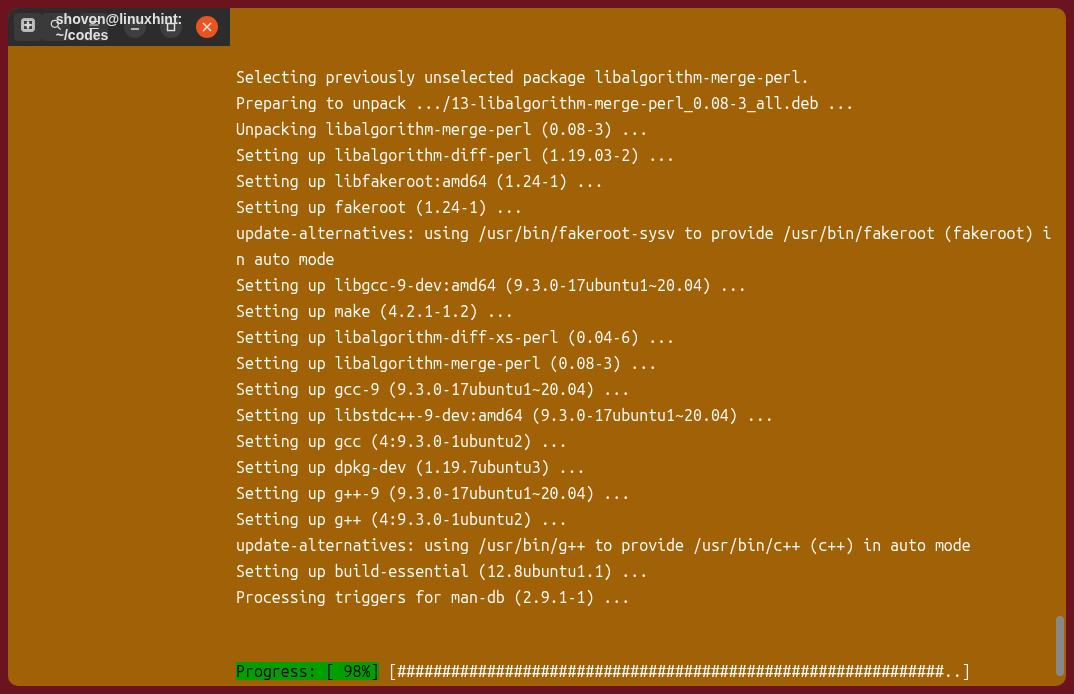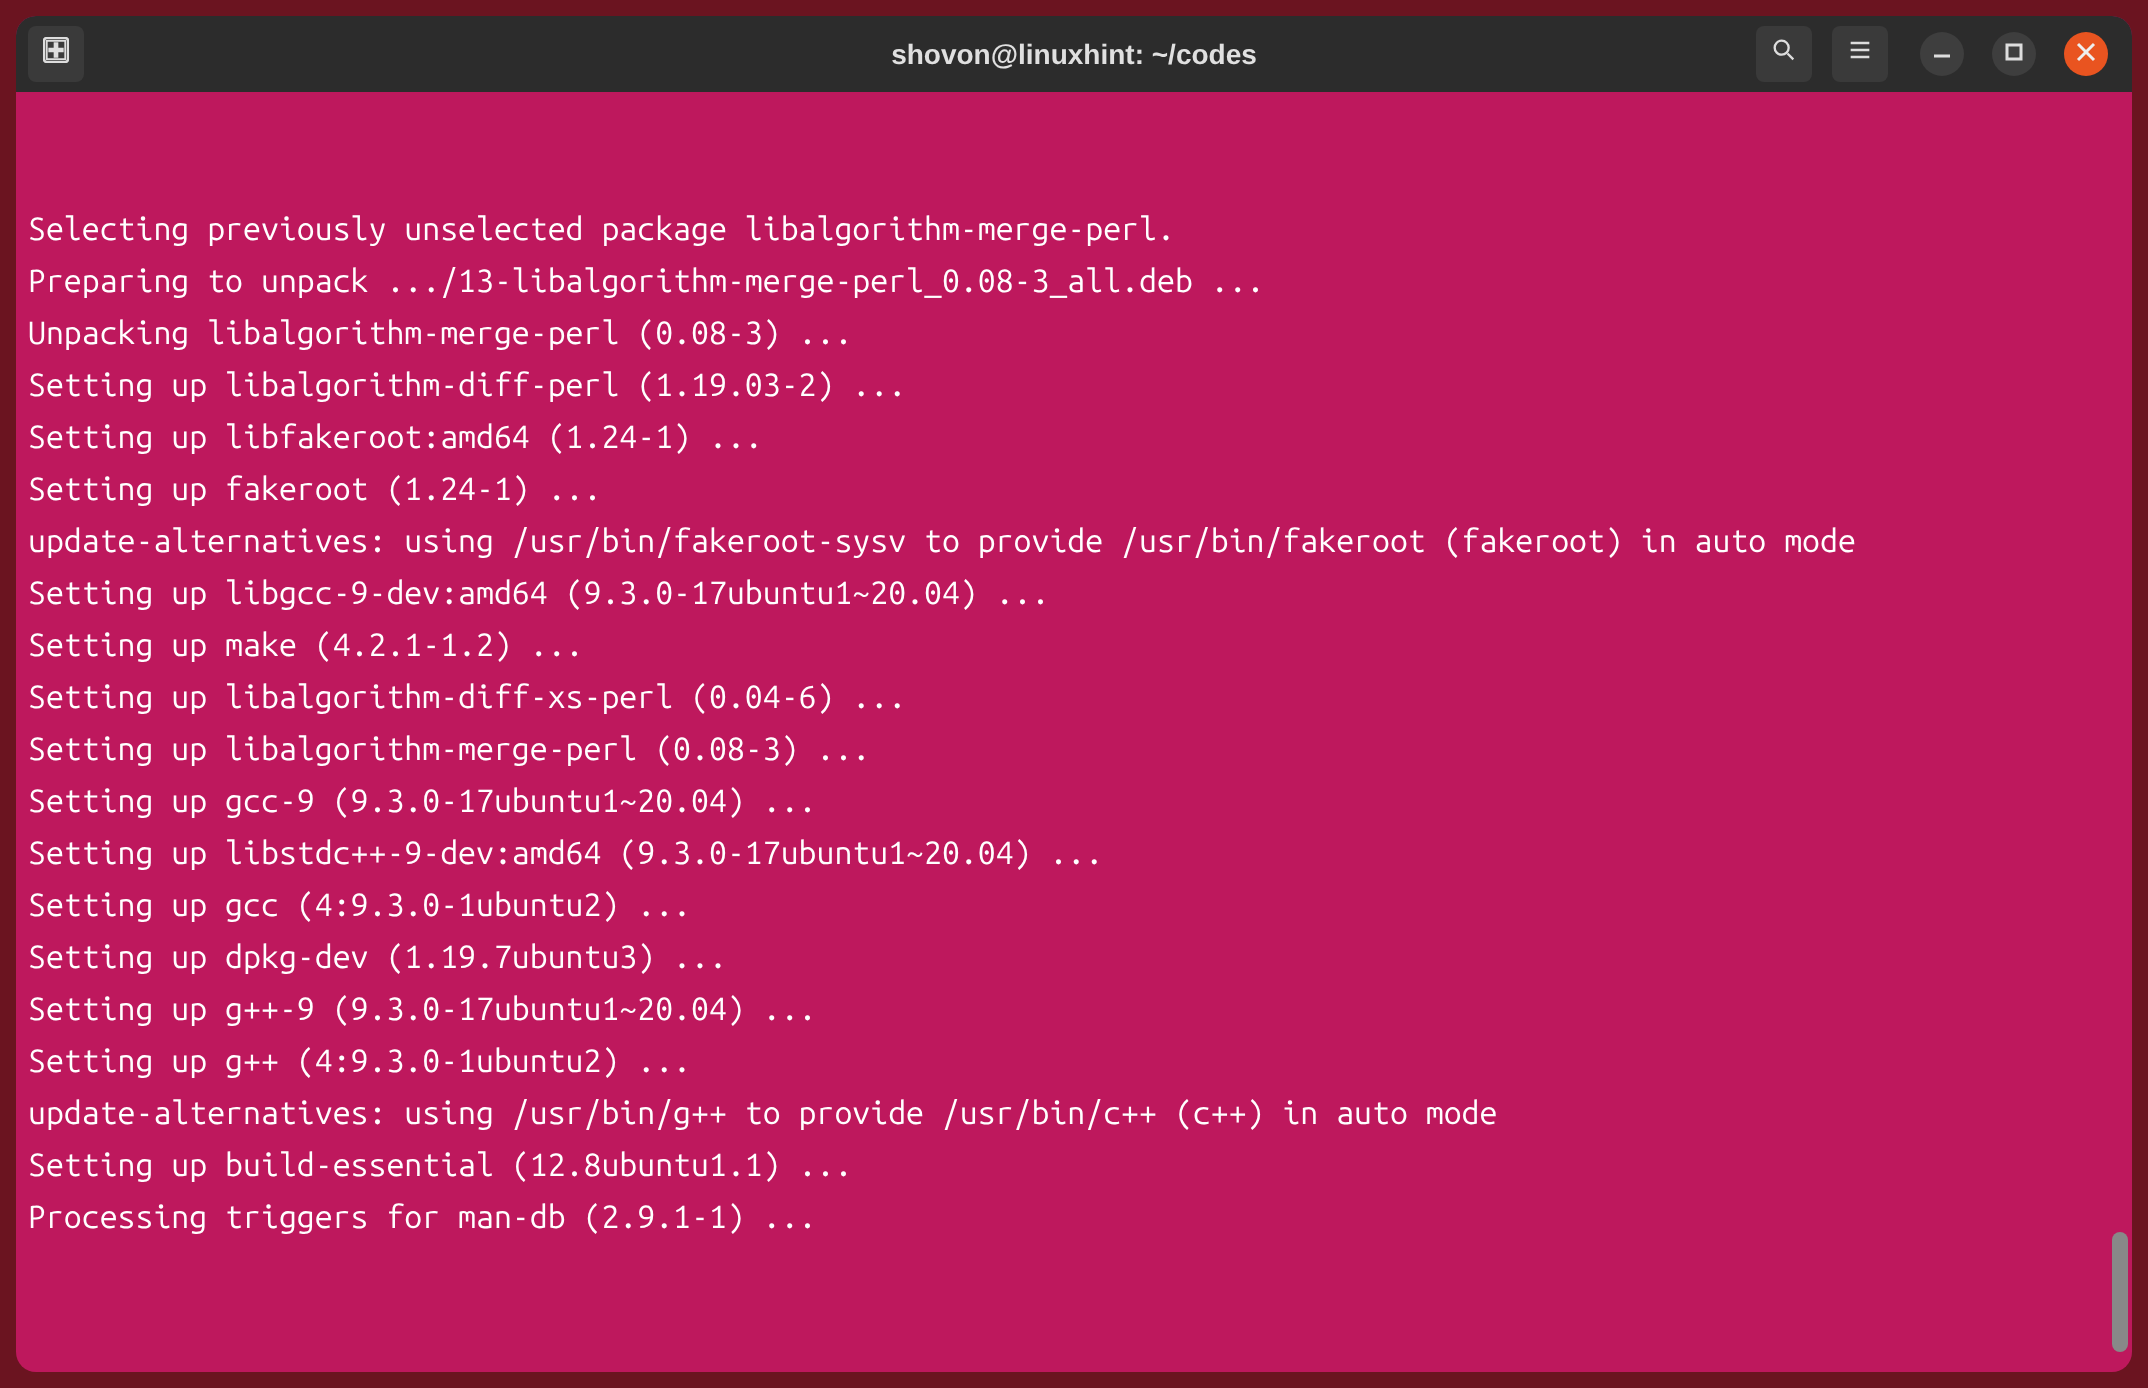--- a/index.html
+++ b/index.html
@@ -11,26 +11,25 @@
     body {
       background: #6b1420;
       font-family: sans-serif;
       width: 1074px;
       height: 694px;
       overflow: hidden;
       padding: 8px;
     }
     
     .terminal-window {
-      background: #be185d;
+      background: #a16207;
       border-radius: 10px;
       width: 100%;
       height: 100%;
       display: flex;
-      flex-direction: column;
       overflow: hidden;
     }
     
     .titlebar {
       background: #2c2c2c;
       height: 38px;
       display: flex;
       align-items: center;
       padding: 0 6px;
       position: relative;
@@ -230,18 +229,19 @@
               </svg>
           </span>
         </div>
       </div>
     </div>
   </div>
 
   <div class="terminal-body">
     <div id="terminal-lines"><div class="terminal-line">Selecting previously unselected package libalgorithm-merge-perl.</div><div class="terminal-line">Preparing to unpack .../13-libalgorithm-merge-perl_0.08-3_all.deb ...</div><div class="terminal-line">Unpacking libalgorithm-merge-perl (0.08-3) ...</div><div class="terminal-line">Setting up libalgorithm-diff-perl (1.19.03-2) ...</div><div class="terminal-line">Setting up libfakeroot:amd64 (1.24-1) ...</div><div class="terminal-line">Setting up fakeroot (1.24-1) ...</div><div class="terminal-line">update-alternatives: using /usr/bin/fakeroot-sysv to provide /usr/bin/fakeroot (fakeroot) in auto mode</div><div class="terminal-line">Setting up libgcc-9-dev:amd64 (9.3.0-17ubuntu1~20.04) ...</div><div class="terminal-line">Setting up make (4.2.1-1.2) ...</div><div class="terminal-line">Setting up libalgorithm-diff-xs-perl (0.04-6) ...</div><div class="terminal-line">Setting up libalgorithm-merge-perl (0.08-3) ...</div><div class="terminal-line">Setting up gcc-9 (9.3.0-17ubuntu1~20.04) ...</div><div class="terminal-line">Setting up libstdc++-9-dev:amd64 (9.3.0-17ubuntu1~20.04) ...</div><div class="terminal-line">Setting up gcc (4:9.3.0-1ubuntu2) ...</div><div class="terminal-line">Setting up dpkg-dev (1.19.7ubuntu3) ...</div><div class="terminal-line">Setting up g++-9 (9.3.0-17ubuntu1~20.04) ...</div><div class="terminal-line">Setting up g++ (4:9.3.0-1ubuntu2) ...</div><div class="terminal-line">update-alternatives: using /usr/bin/g++ to provide /usr/bin/c++ (c++) in auto mode</div><div class="terminal-line">Setting up build-essential (12.8ubuntu1.1) ...</div><div class="terminal-line">Processing triggers for man-db (2.9.1-1) ...</div></div>
     
+    <div class="progress-line"><span class="progress-label">Progress: [ 98%]</span><span class="progress-bar-text"> [#############################################################..] </span></div>
     
     <div class="scrollbar">
       <div class="scrollbar-thumb"></div>
     </div>
   </div>
 </div>
 
 </body></html>

